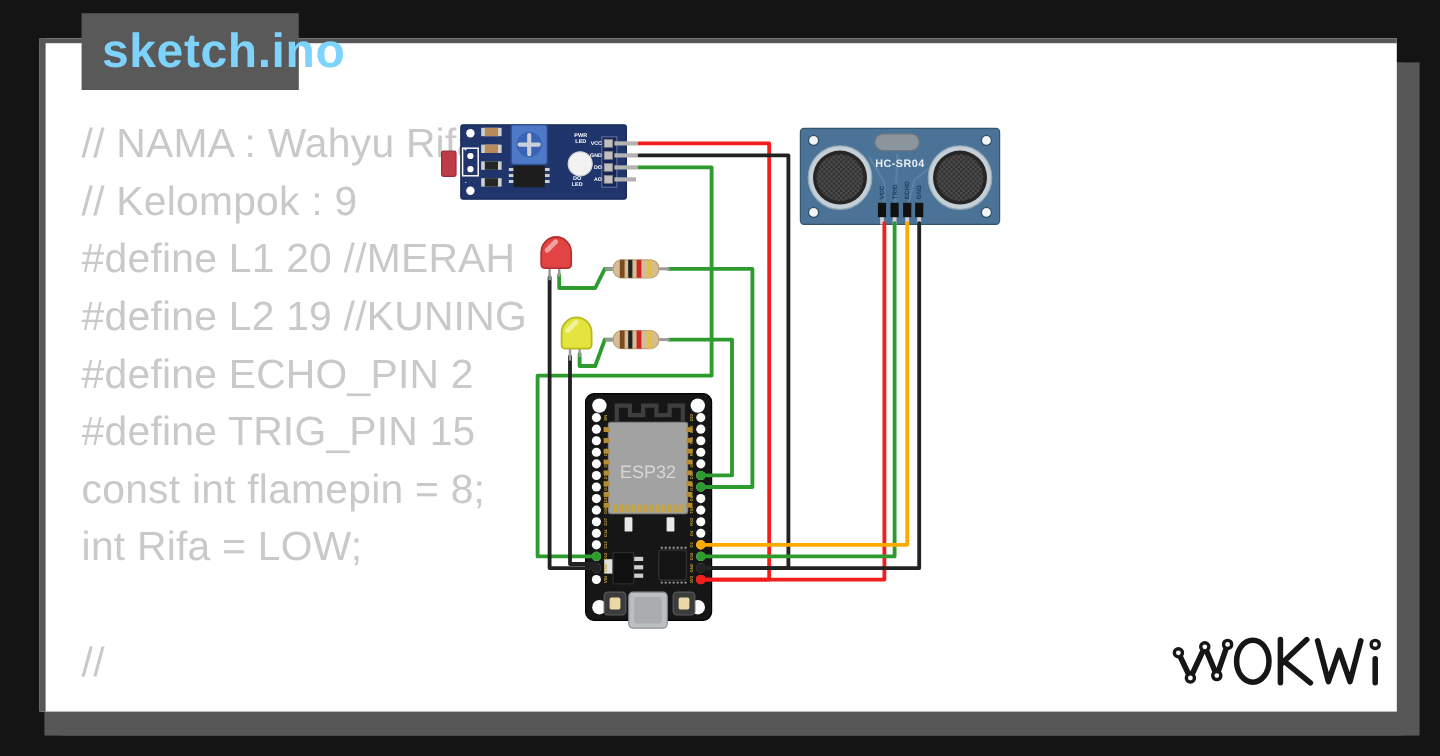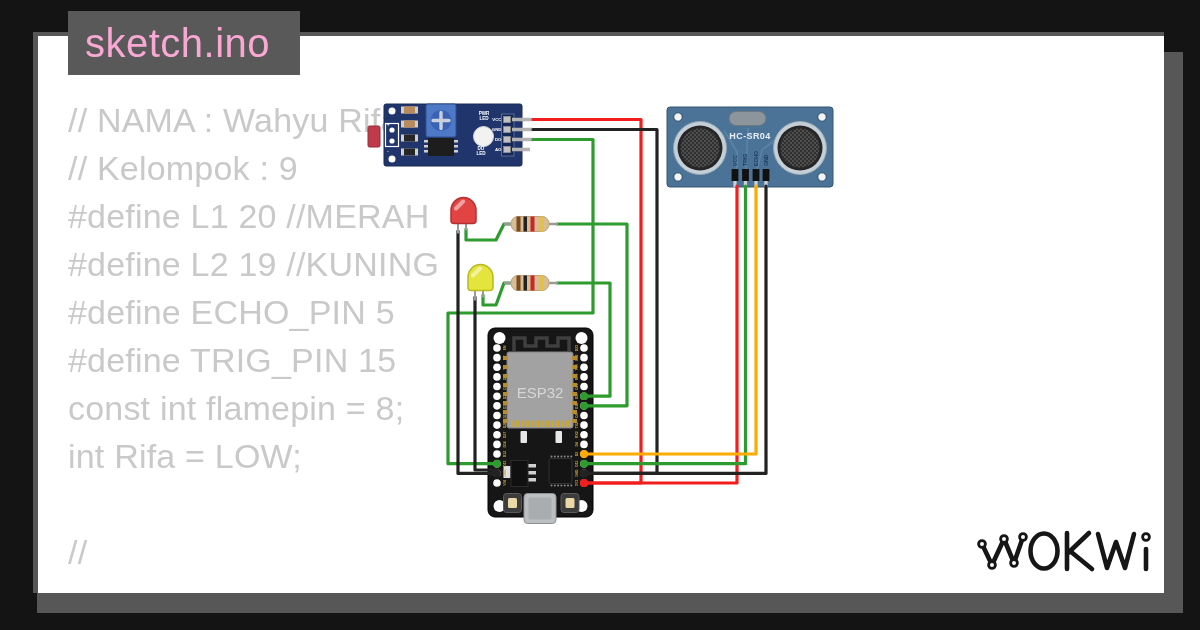--- a/index.html
+++ b/index.html
@@ -1,36 +1,36 @@
 <!DOCTYPE html>
 <html><head>
 <meta charset="utf-8">
 <style>
   html,body{margin:0;padding:0;width:1200px;height:630px;background:#141414;overflow:hidden;
             font-family:"Liberation Sans",sans-serif;}
   .stage{position:relative;width:1200px;height:630px;}
   .panel{position:absolute;left:33px;top:32px;width:1131px;height:561px;box-sizing:border-box;
          background:#ffffff;border-left:5px solid #575757;border-top:4px solid #575757;
          box-shadow:19px 20px 0 #575757, 4px 20px 0 #575757;overflow:hidden;z-index:1;}
-  .titlebox{position:absolute;left:68px;top:11px;width:232px;height:64px;background:#595959;
-            color:#f9a8d4;font-size:40px;line-height:64px;padding-left:17px;box-sizing:border-box;
-            z-index:3;letter-spacing:0.5px;}
+  .titlebox{position:absolute;left:68px;top:11px;width:181px;height:64px;background:#595959;
+            color:#7dd3fc;font-size:40px;line-height:64px;padding-left:17px;box-sizing:border-box;
+            z-index:3;letter-spacing:0.5px;font-weight:bold;}
   .code{position:absolute;left:30px;top:60px;color:#c9c9c9;font-size:34px;line-height:48px;
         white-space:pre;letter-spacing:0.2px;}
   .code div{height:48px;}
   #circuit{position:absolute;left:0;top:0;z-index:2;}
   text{font-family:"Liberation Sans",sans-serif;}
 </style>
 </head>
 <body>
 
 <div class="stage">
 
   <div class="panel">
-    <div class="code" id="code-watermark"><div>// NAMA : Wahyu Rifa</div><div>// Kelompok : 9</div><div>#define L1 20 //MERAH</div><div>#define L2 19 //KUNING</div><div>#define ECHO_PIN 5</div><div>#define TRIG_PIN 15</div><div>const int flamepin = 8;</div><div>int Rifa = LOW;</div><div>&nbsp;</div><div>//</div></div>
+    <div class="code" id="code-watermark"><div>// NAMA : Wahyu Rifa</div><div>// Kelompok : 9</div><div>#define L1 20 //MERAH</div><div>#define L2 19 //KUNING</div><div>#define ECHO_PIN 2</div><div>#define TRIG_PIN 15</div><div>const int flamepin = 8;</div><div>int Rifa = LOW;</div><div>&nbsp;</div><div>//</div></div>
   </div>
 
   <div class="titlebox">
     <span>sketch.ino</span>
   </div>
 
   <svg id="circuit" width="1200" height="630" viewBox="0 0 1200 630">
     <defs>
       <pattern id="mesh" width="4" height="4" patternUnits="userSpaceOnUse">
         <rect width="4" height="4" fill="#303030"></rect>

